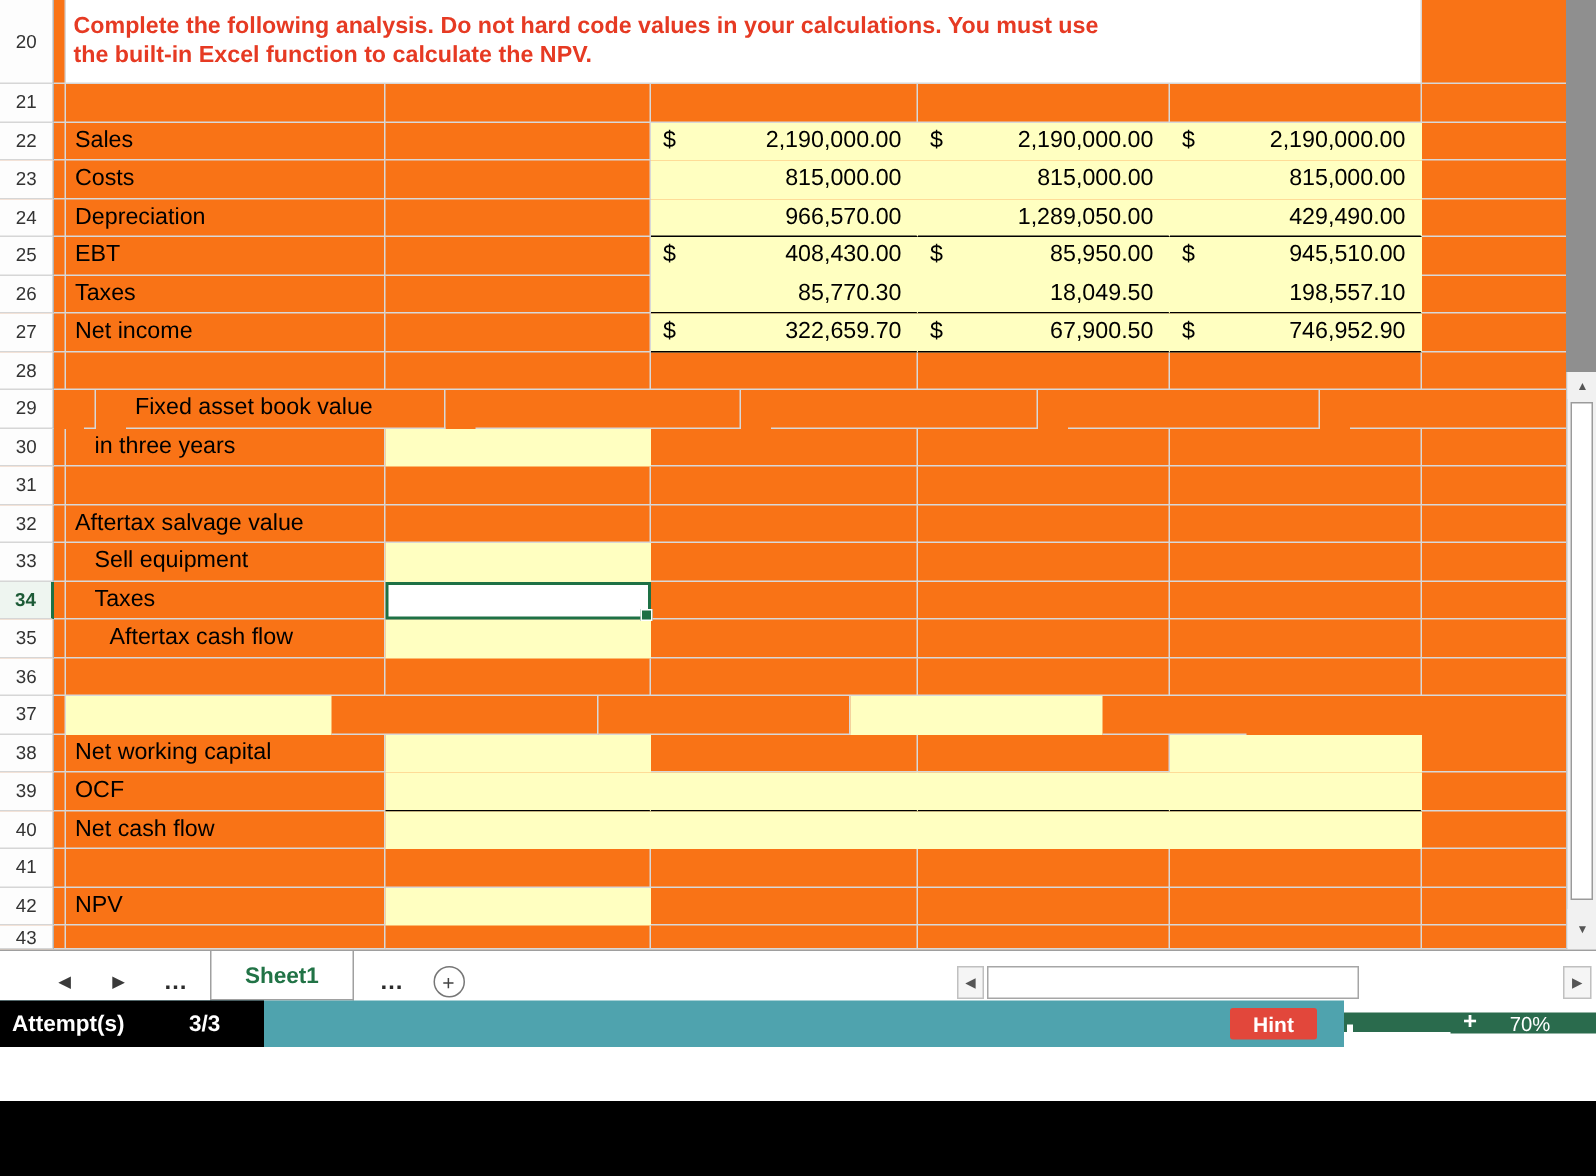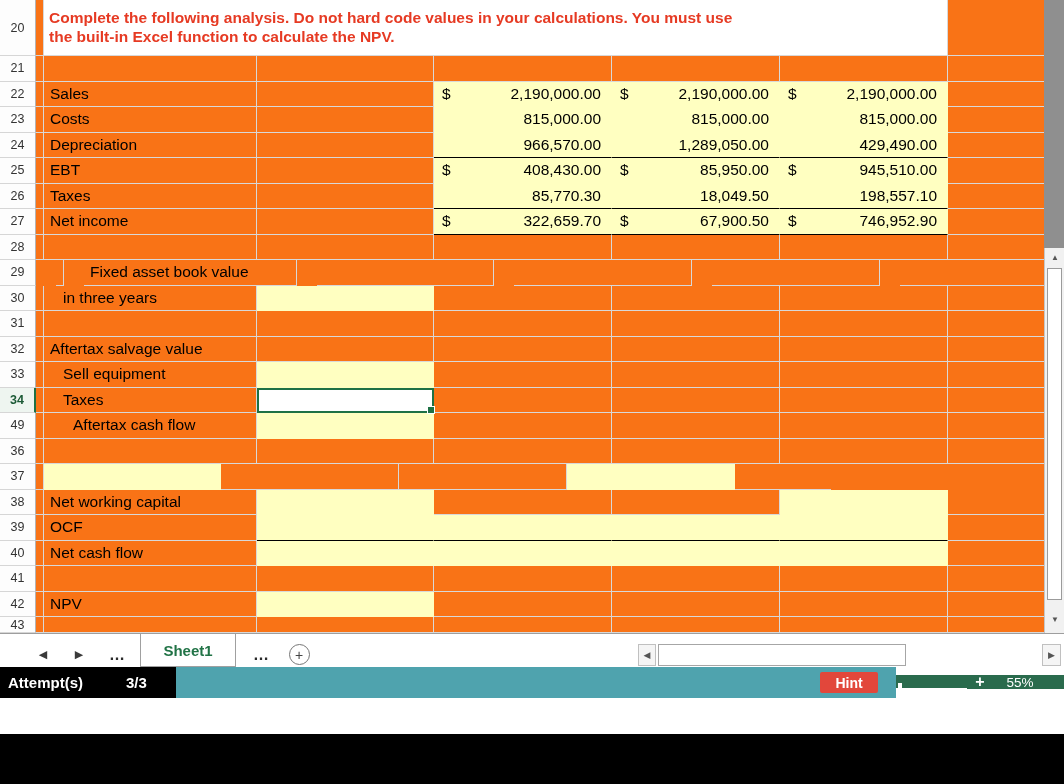--- a/index.html
+++ b/index.html
@@ -308,21 +308,21 @@
         <div class="rh rh-sel">34</div>
         <div class="cell w-A"></div>
         <div class="cell w-B lbl ind1">Taxes</div>
         <div class="cell w-C sel"></div>
         <div class="cell w-D"></div>
         <div class="cell w-E"></div>
         <div class="cell w-F"></div>
         <div class="cell w-G"></div>
       </div>
       <div class="row" style="height: 25.5px;">
-        <div class="rh">49</div>
+        <div class="rh">35</div>
         <div class="cell w-A"></div>
         <div class="cell w-B lbl ind2">Aftertax cash flow</div>
         <div class="cell w-C yl"></div>
         <div class="cell w-D"></div>
         <div class="cell w-E"></div>
         <div class="cell w-F"></div>
         <div class="cell w-G"></div>
       </div>
       <div class="row" style="height: 25.5px;">
         <div class="rh">36</div>
@@ -451,21 +451,21 @@
         <span>▤</span>
       </div>
     <div id="sb-view3" class="sb-item sb-view">
         <span>▥</span>
       </div>
     <div id="sb-zoomout" class="sb-item">–</div>
     <div id="sb-zslider">
       <div id="sb-zthumb"></div>
     </div>
     <div id="sb-zoomin" class="sb-item">+</div>
-    <div id="sb-zoom" class="sb-item">55%</div>
+    <div id="sb-zoom" class="sb-item">70%</div>
   </div>
 
   <div id="attemptbar">
     <div id="ab-black"></div>
     <div id="ab-label">Attempt(s)</div>
     <div id="ab-count">3/3</div>
     <div id="ab-hint">Hint</div>
   </div>
 
   <div id="blackbar"></div>

